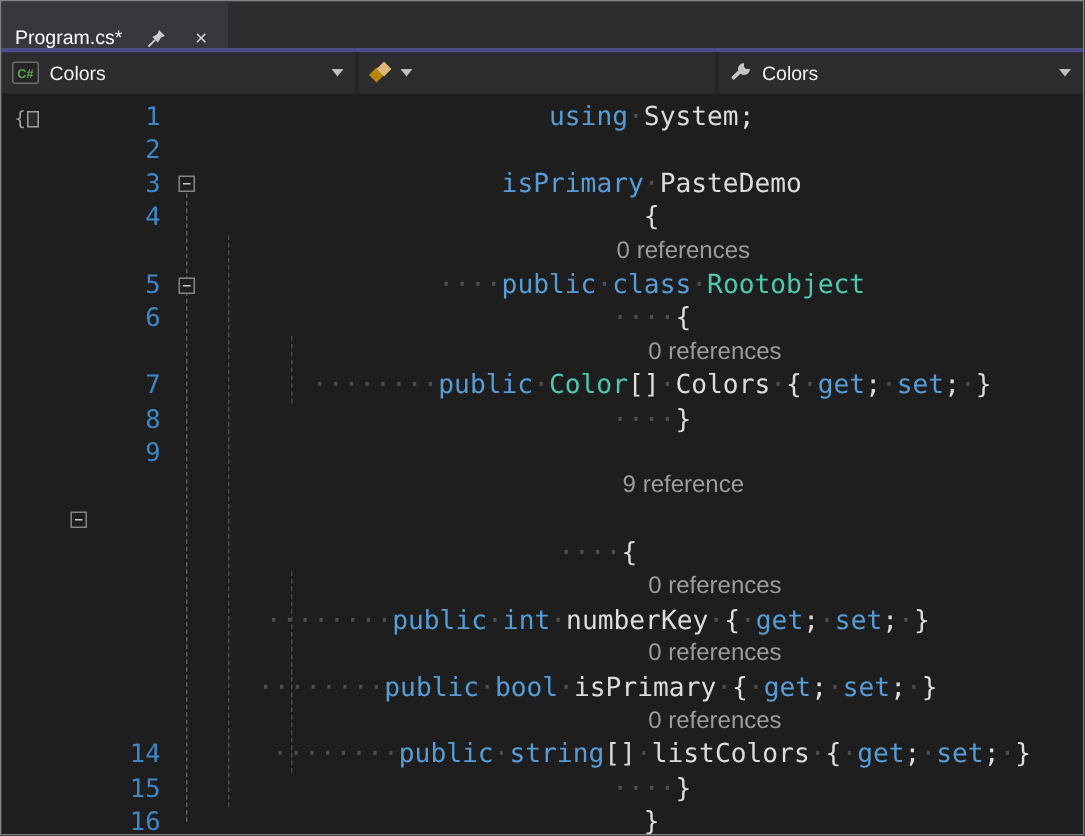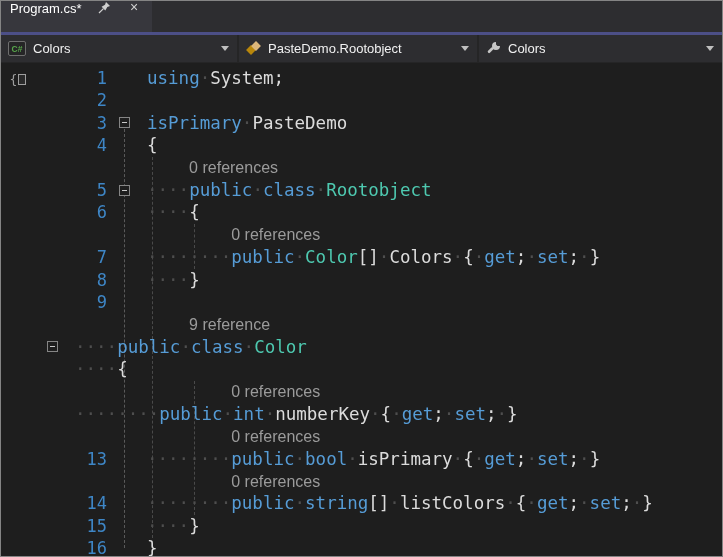--- a/index.html
+++ b/index.html
@@ -16,21 +16,21 @@
 
   
   .tabbar{
     height:31px; flex:0 0 31px;
     background:var(--bar-background,#2D2D30);
     display:flex; align-items:stretch;
   }
   .tab{
     background:var(--tab-background,#37373D);
     color:#FFFFFF;
-    display:flex; align-items:flex-start;
+    display:flex; align-items:flex-end;
     padding:0 10px 0 9px;
     font-size:13px;
     gap:16px;
     cursor:default;
   }
   .tab-title{ white-space:nowrap; }
   .tab-pin{ width:13px; height:13px; display:inline-block; }
   .tab-close{
     color:#D0D0D0; font-size:14px; line-height:13px;
     width:15px; text-align:center;
@@ -91,21 +91,21 @@
                    width:0; border-left:1px dashed #5A5A5A; }
 
   .rows{ position:relative; padding-top:4px; }
   .row{ display:flex; height:22.4px; line-height:22.4px; align-items:center; }
   .cell-glyph  { width:34px; flex:0 0 34px; display:flex; justify-content:center; }
   .cell-lnum   { width:72px; flex:0 0 72px; text-align:right;
                  color:var(--line-number,#3E86C6); font-size:17px; }
   .cell-outline{ width:34px; flex:0 0 34px; display:flex; justify-content:center;
                  position:relative; z-index:2; }
   .cell-code   { flex:1; padding-left:6px; white-space:pre;
-                 font-size:17.5px; color:var(--code-text,#DCDCDC); }
+                 font-size:17.5px; color:var(--code-text,#DCDCDC);text-align:center; }
 
   .t-kw  { color:var(--keyword,#569CD6); }
   .t-type{ color:var(--type-name,#4EC9B0); }
   .t-id  { color:var(--code-text,#DCDCDC); }
   .t-ws  { color:var(--whitespace-dot,#4E4E4E); }
 
   .lens{
     font-family:"Liberation Sans",sans-serif;
     font-size:16px;
     color:var(--codelens-text,#9B9B9B);
@@ -154,21 +154,20 @@
     <div class="combo combo-1">
       <span class="icon-cs">C#</span>
       <span class="combo-label">Colors</span>
       <span class="chev"></span>
     </div>
     <div class="combo combo-2">
       <svg class="nav-svg" viewBox="0 0 15 15">
         <rect x="1.5" y="5.5" width="7" height="7" fill="#B8860B" transform="rotate(45 5 9)"></rect>
         <rect x="6.5" y="1.5" width="7" height="7" fill="#DCB67A" transform="rotate(45 10 5)"></rect>
       </svg>
-      <span class="combo-label">PasteDemo.Rootobject</span>
       <span class="chev"></span>
     </div>
     <div class="combo combo-3">
       <svg class="nav-svg" viewBox="0 0 15 15">
         <path d="M10 1 A4 4 0 1 0 14 5 L11.4 5 10 3.6 Z" fill="#C5C5C5"></path>
         <rect x="1.2" y="8" width="7" height="2.6" rx="1.2" fill="#C5C5C5" transform="rotate(-45 4.5 9.3)"></rect>
       </svg>
       <span class="combo-label">Colors</span>
       <span class="chev"></span>
     </div>
@@ -256,21 +255,20 @@
           <div class="cell-glyph"></div>
           <div class="cell-lnum"></div>
           <div class="cell-outline"></div>
           <div class="cell-code" style="padding-left: 48.12px;"><span class="lens">9 reference</span></div>
         </div>
         <div class="row">
           <div class="cell-glyph"></div>
           <div class="cell-outline">
             <span class="foldbox"></span>
           </div>
-          <div class="cell-code"><span class="tok t-ws">····</span><span class="tok t-kw">public</span><span class="tok t-ws">·</span><span class="tok t-kw">class</span><span class="tok t-ws">·</span><span class="tok t-type">Color</span></div>
         </div>
         <div class="row">
           <div class="cell-glyph"></div>
           <div class="cell-outline"></div>
           <div class="cell-code"><span class="tok t-ws">····</span><span class="tok t-id">{</span></div>
         </div>
         <div class="row">
           <div class="cell-glyph"></div>
           <div class="cell-lnum"></div>
           <div class="cell-outline"></div>
@@ -282,21 +280,20 @@
           <div class="cell-code"><span class="tok t-ws">········</span><span class="tok t-kw">public</span><span class="tok t-ws">·</span><span class="tok t-kw">int</span><span class="tok t-ws">·</span><span class="tok t-id">numberKey</span><span class="tok t-ws">·</span><span class="tok t-id">{</span><span class="tok t-ws">·</span><span class="tok t-kw">get</span><span class="tok t-id">;</span><span class="tok t-ws">·</span><span class="tok t-kw">set</span><span class="tok t-id">;</span><span class="tok t-ws">·</span><span class="tok t-id">}</span></div>
         </div>
         <div class="row">
           <div class="cell-glyph"></div>
           <div class="cell-lnum"></div>
           <div class="cell-outline"></div>
           <div class="cell-code" style="padding-left: 90.24px;"><span class="lens">0 references</span></div>
         </div>
         <div class="row">
           <div class="cell-glyph"></div>
-          <div class="cell-lnum">13</div>
           <div class="cell-outline"></div>
           <div class="cell-code"><span class="tok t-ws">········</span><span class="tok t-kw">public</span><span class="tok t-ws">·</span><span class="tok t-kw">bool</span><span class="tok t-ws">·</span><span class="tok t-id">isPrimary</span><span class="tok t-ws">·</span><span class="tok t-id">{</span><span class="tok t-ws">·</span><span class="tok t-kw">get</span><span class="tok t-id">;</span><span class="tok t-ws">·</span><span class="tok t-kw">set</span><span class="tok t-id">;</span><span class="tok t-ws">·</span><span class="tok t-id">}</span></div>
         </div>
         <div class="row">
           <div class="cell-glyph"></div>
           <div class="cell-lnum"></div>
           <div class="cell-outline"></div>
           <div class="cell-code" style="padding-left: 90.24px;"><span class="lens">0 references</span></div>
         </div>
         <div class="row">

